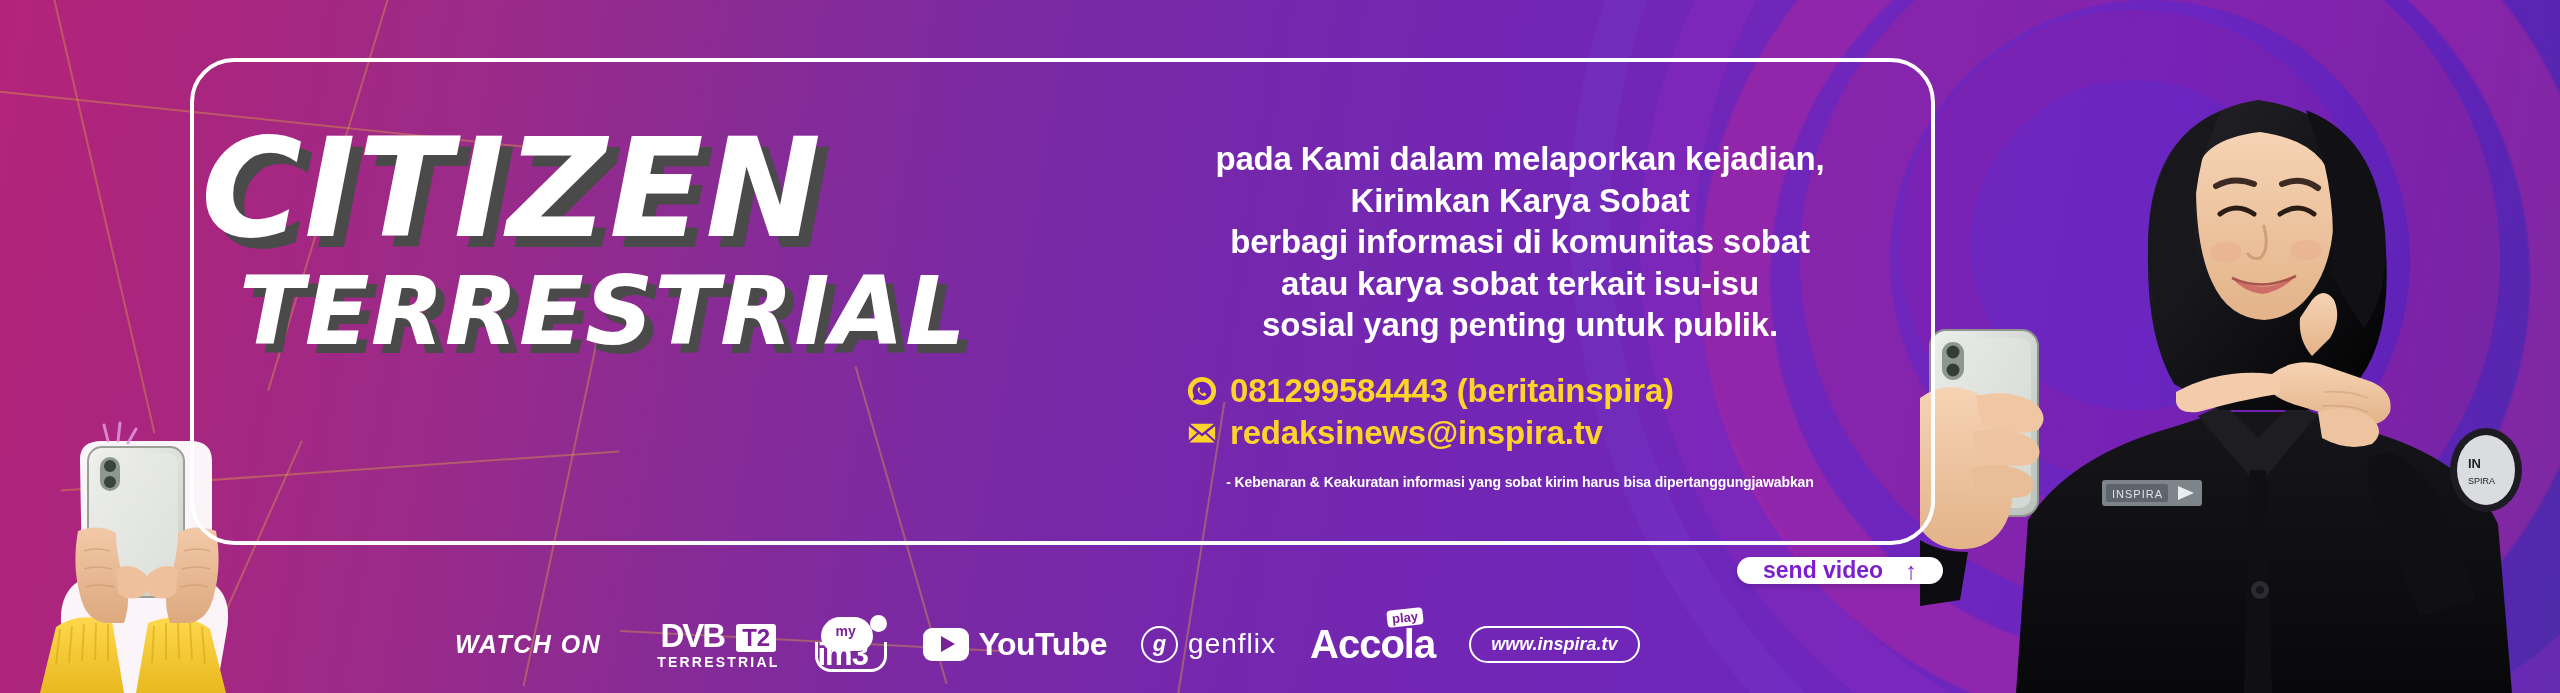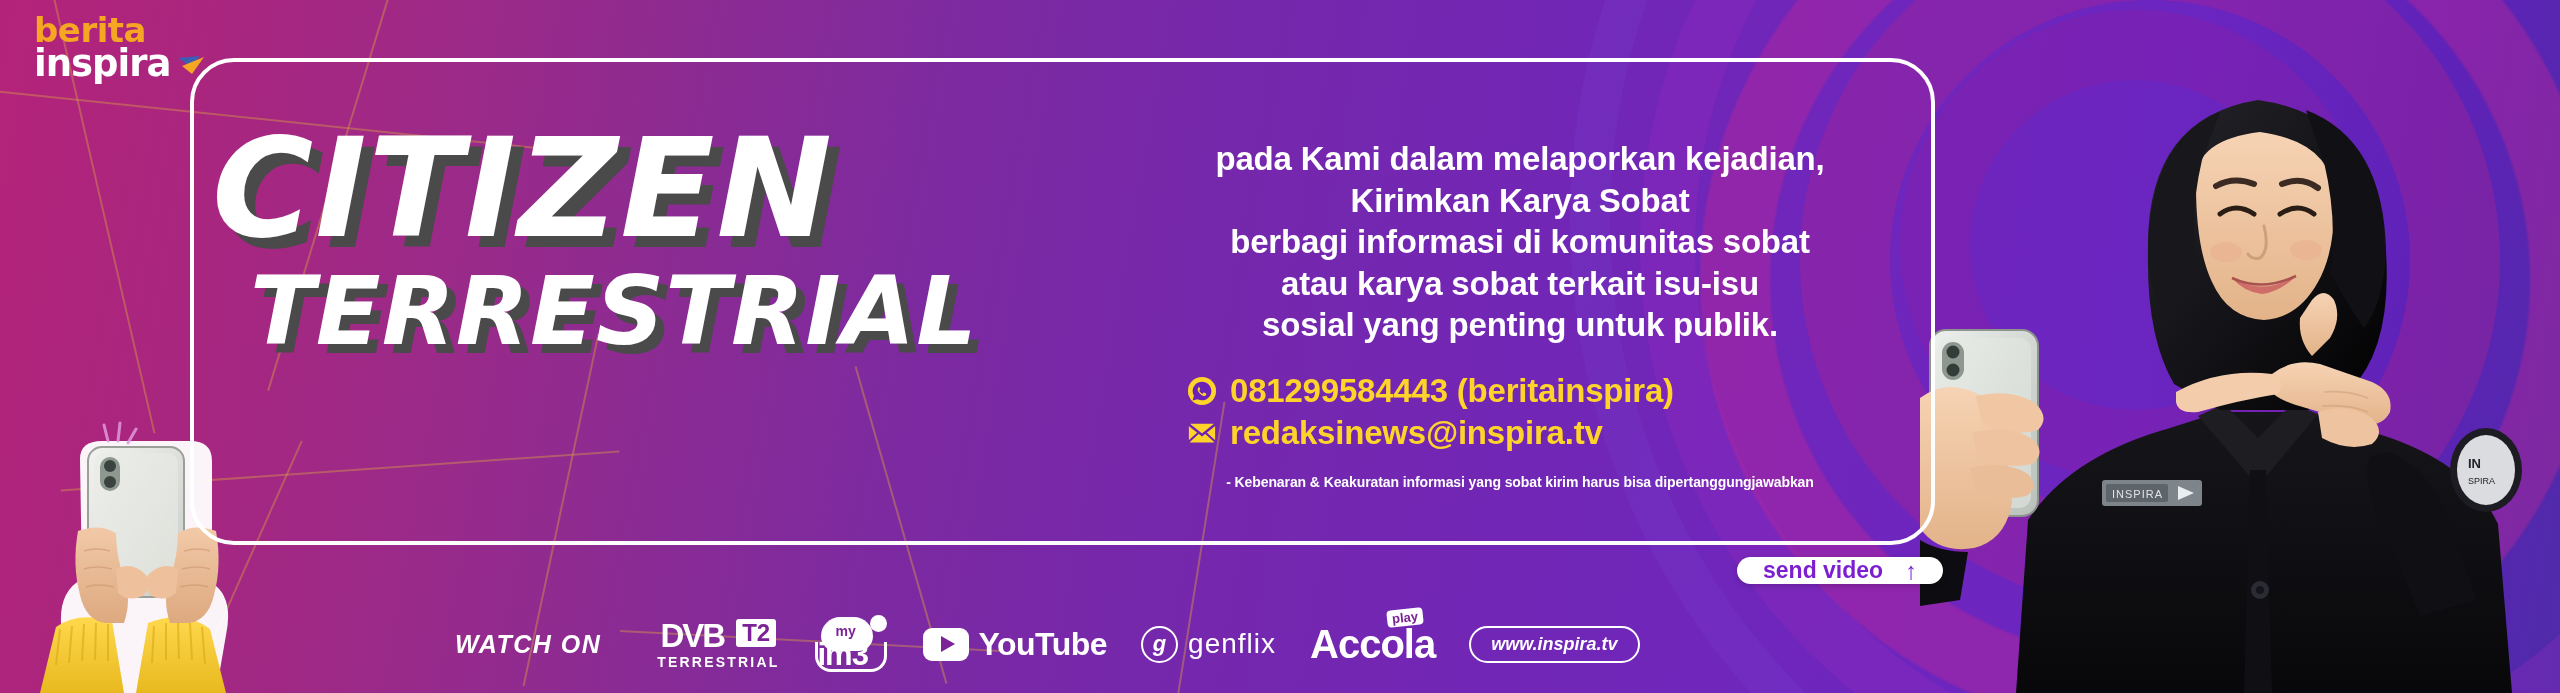--- a/index.html
+++ b/index.html
@@ -68,21 +68,21 @@
     font-size:34px; font-weight:700; color:#f5a623;
     letter-spacing:-.5px; font-family:"DejaVu Sans", sans-serif;
   }
   .logo-inspira{
     font-size:37px; font-weight:700; color:#ffffff;
     letter-spacing:-1px; font-family:"DejaVu Sans", sans-serif;
   }
   .logo-mark{ margin-left:6px; margin-bottom:5px; }
 
   
-  .headline{ position:absolute; left:212px; top:120px; }
+  .headline{ position:absolute; left:201px; top:120px; }
   .h-citizen{
     font-size:138px; font-weight:900; font-style:italic; color:#ffffff;
     letter-spacing:2px; line-height:1;
     text-shadow: 11px 11px 0 #4a4a4a;
     font-family:"DejaVu Sans", sans-serif;
     -webkit-text-stroke:0;
   }
   .h-journalism{
     font-size:95px; font-weight:900; font-style:italic; color:#ffffff;
     letter-spacing:1px; line-height:1; margin-top:6px; margin-left:38px;
@@ -127,21 +127,21 @@
     display:flex; align-items:center; gap:34px;
   }
   .watch-label{
     color:#ffffff; font-size:25px; font-weight:900; font-style:italic;
     letter-spacing:1.5px; margin-right:22px;
   }
   .brand{ display:flex; align-items:center; color:#fff; }
 
   
   .dvb{ display:flex; flex-direction:column; align-items:center; line-height:1; }
-  .dvb-top{ display:flex; align-items:flex-start; gap:12px; }
+  .dvb-top{ display:flex; align-items:flex-end; gap:12px; }
   .dvb-word{ font-size:33px; font-weight:900; letter-spacing:-2px; color:#fff; }
   .dvb-t2{
     background:#fff; color:#7a2296; font-size:24px; font-weight:900;
     padding:2px 6px; border-radius:3px; display:flex; align-items:center;
   }
   .dvb-bot{ font-size:14px; font-weight:700; letter-spacing:2.2px; color:#fff; margin-top:3px; }
 
   
   .im3{ position:relative; width:76px; height:58px; }
   .im3-blob{
@@ -358,30 +358,20 @@
     <circle cx="33" cy="370" r="6.5" fill="#343c39"></circle>
     <path d="M0 398 Q26 378 58 394 Q82 410 86 446 L92 502 Q86 540 54 548 Q18 554 0 528 Z" fill="url(#skin2)"></path>
     <path d="M56 396 Q92 388 116 404 Q130 418 118 430 Q92 438 62 424 Z" fill="#f1c6a3"></path>
     <path d="M52 432 Q90 424 114 440 Q126 454 112 464 Q86 470 58 458 Z" fill="#eec4a0"></path>
     <path d="M50 468 Q86 460 108 474 Q120 488 106 496 Q82 502 56 492 Z" fill="#e9bd98"></path>
     <path d="M0 540 Q20 552 48 552 L40 600 L0 606 Z" fill="#0d0d11"></path>
   </svg>
 
   <div class="frame"></div>
 
-  <div class="logo">
-    <div class="logo-berita">berita</div>
-    <div class="logo-row">
-      <div class="logo-inspira">inspira</div>
-      <svg class="logo-mark" width="30" height="22" viewBox="0 0 30 22">
-        <path d="M2 4 L24 2 L14 12 Z" fill="#3b5fb5"></path>
-        <path d="M6 12 L28 3 L16 20 Z" fill="#f5a623"></path>
-      </svg>
-    </div>
-  </div>
 
   <div class="headline">
     <div class="h-citizen">CITIZEN</div>
     <div class="h-journalism">TERRESTRIAL</div>
   </div>
 
   <div class="copy">
     <p>pada Kami dalam melaporkan kejadian,</p>
     <p>Kirimkan Karya Sobat</p>
     <p>berbagi informasi di komunitas sobat</p>

